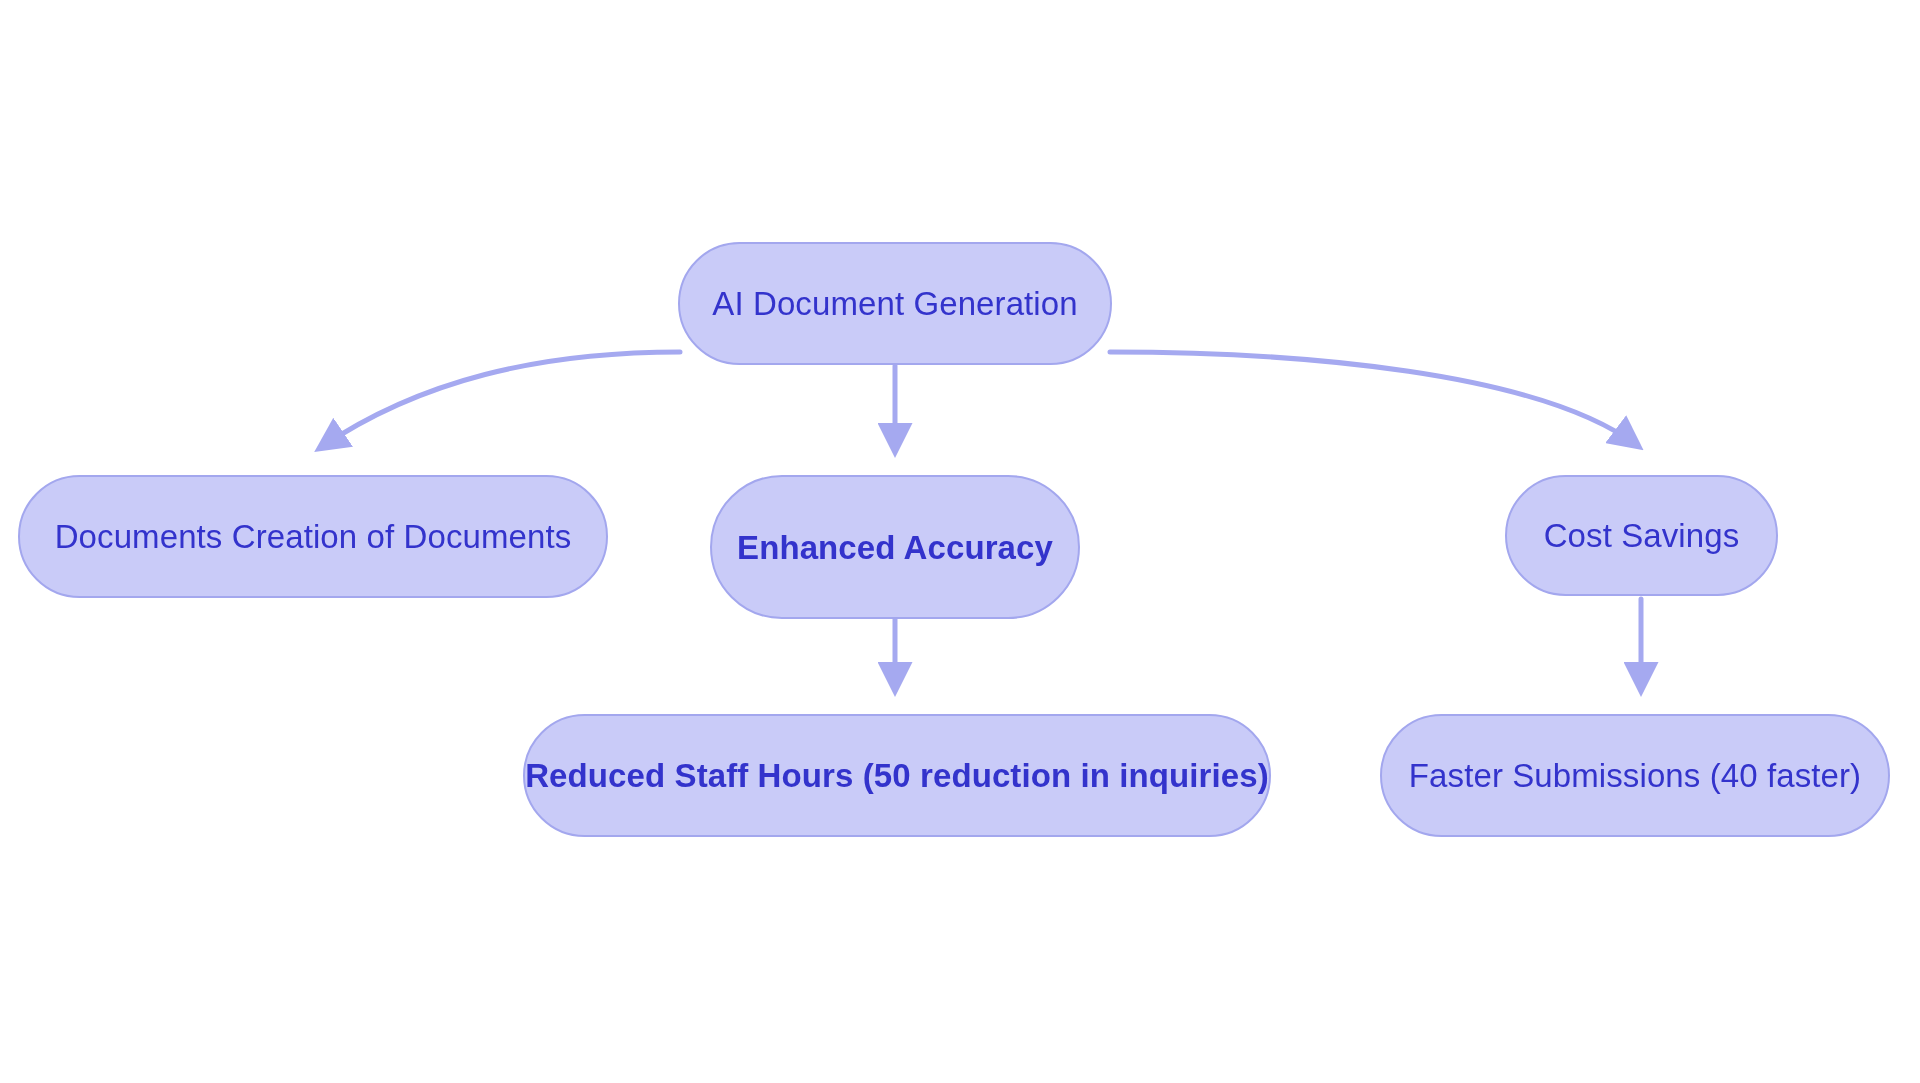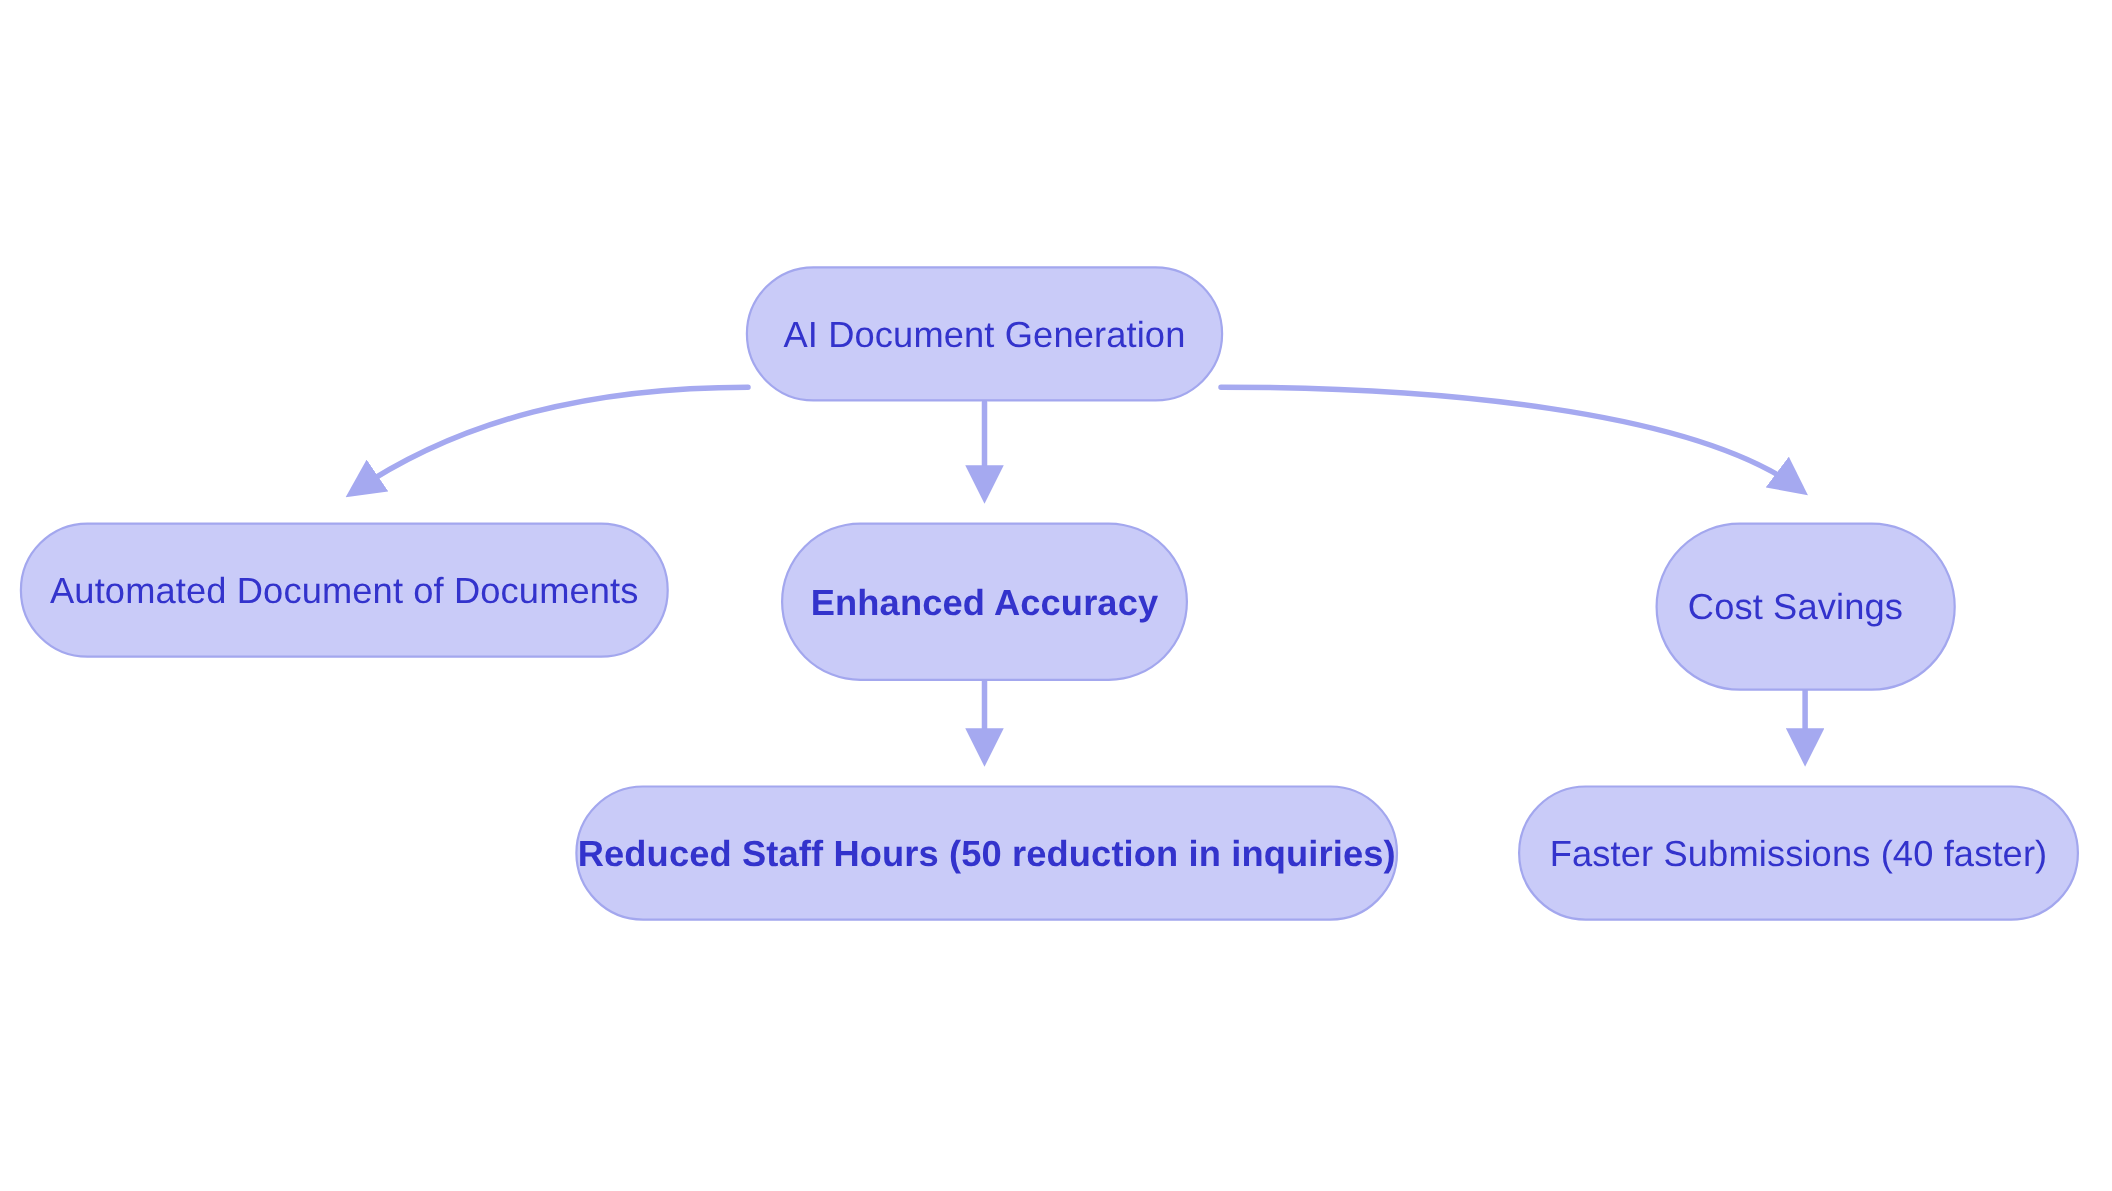--- a/index.html
+++ b/index.html
@@ -67,28 +67,28 @@
     <path d="M 895 599 L 895 690" fill="none" stroke="#a5a9f0" stroke-width="5" stroke-linecap="round" marker-end="url(#arrowhead)"></path>
 
     <path d="M 1641 599 L 1641 690" fill="none" stroke="#a5a9f0" stroke-width="5" stroke-linecap="round" marker-end="url(#arrowhead)"></path>
   </svg>
 
   <div class="node" id="node-root" style="left:678px; top:242px; width:434px; height:123px;">
     <span class="node-label">AI Document Generation</span>
   </div>
 
   <div class="node" id="node-automated-creation" style="left:18px; top:475px; width:590px; height:123px;">
-    <span class="node-label">Automated Document of Documents</span>
+    <span class="node-label">Documents Creation of Documents</span>
   </div>
 
   <div class="node" id="node-enhanced-accuracy" style="left:710px; top:475px; width:370px; height:144px;font-weight:bold;">
     <span class="node-label">Enhanced Accuracy</span>
   </div>
 
-  <div class="node" id="node-cost-savings" style="left:1505px; top:475px; width:273px; height:153px;justify-content:flex-end;">
+  <div class="node" id="node-cost-savings" style="left:1505px; top:475px; width:273px; height:121px;">
     <span class="node-label">Cost Savings</span>
   </div>
 
   <div class="node" id="node-reduced-staff-hours" style="left:523px; top:714px; width:748px; height:123px;font-weight:bold;">
     <span class="node-label">Reduced Staff Hours (50 reduction in inquiries)</span>
   </div>
 
   <div class="node" id="node-faster-submissions" style="left:1380px; top:714px; width:510px; height:123px;align-items:center;">
     <span class="node-label">Faster Submissions (40 faster)</span>
   </div>

